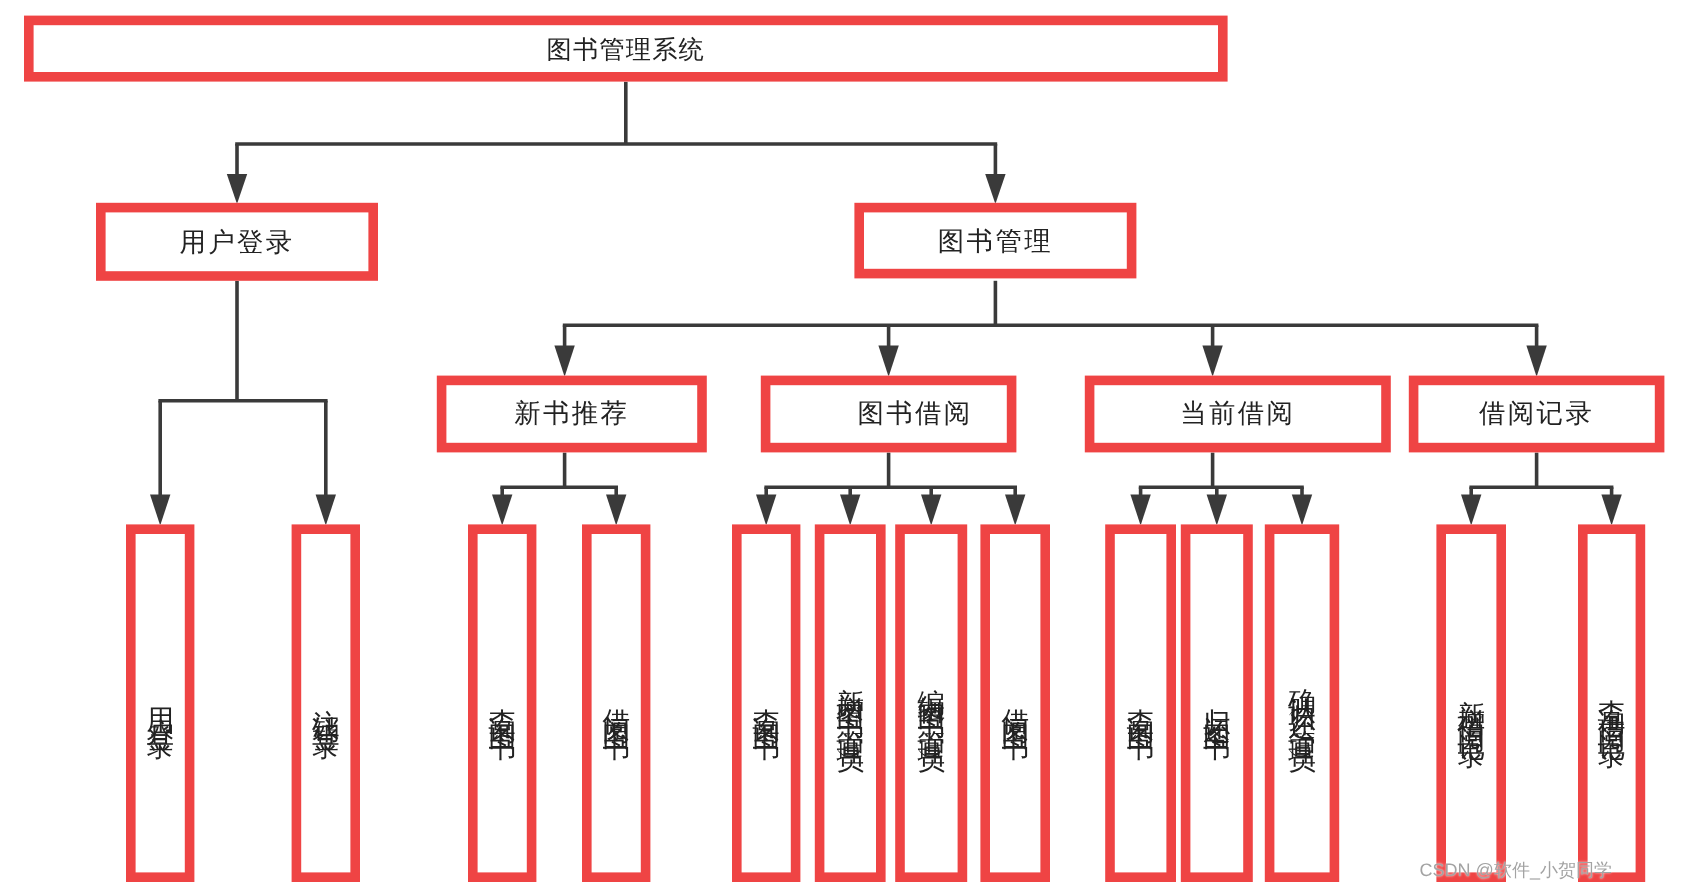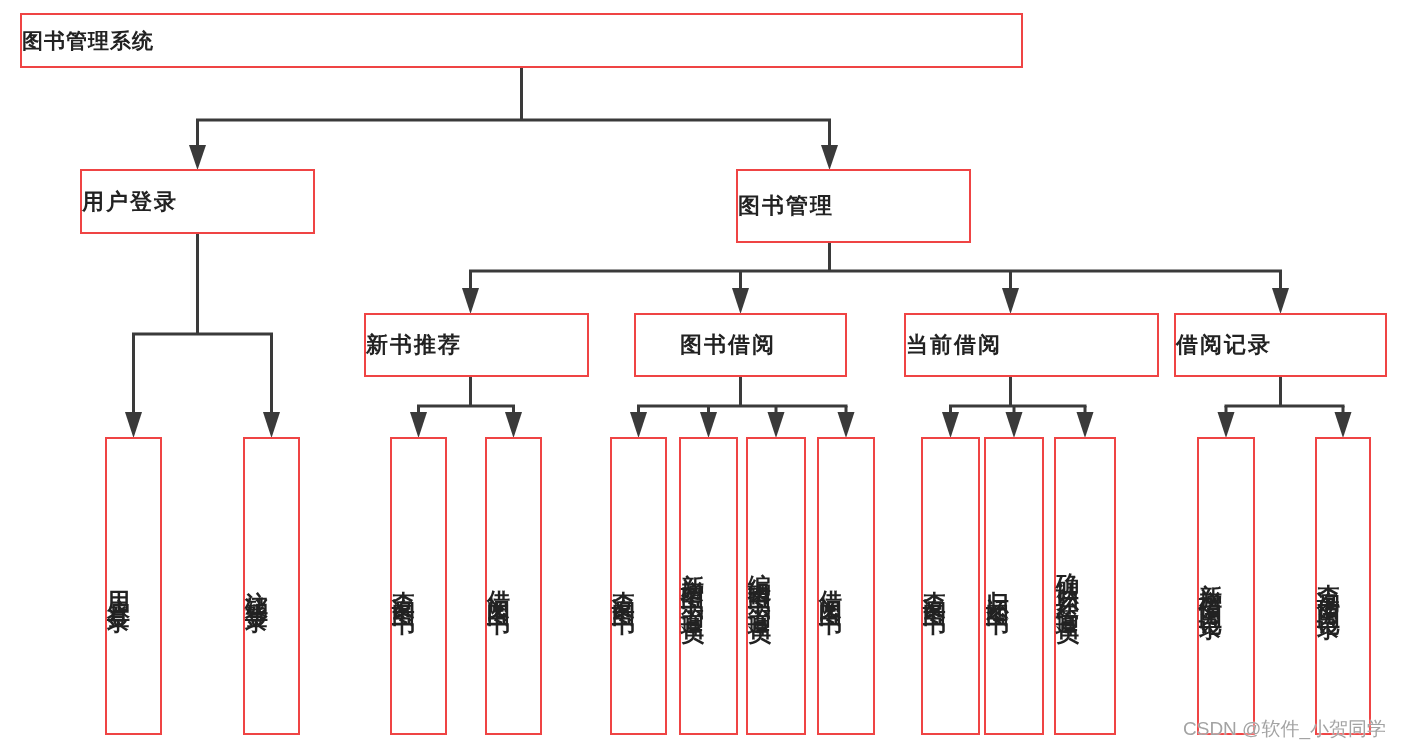--- a/index.html
+++ b/index.html
@@ -26,26 +26,26 @@
     stroke: #3a3a3a;
     stroke-width: 3;
   }
   svg.connectors polygon {
     fill: #3a3a3a;
     stroke: none;
   }
   .box {
     position: absolute;
     box-sizing: border-box;
-    border: 2px solid #ef4444;
+    border: 8px solid #ef4444;
     background: #ffffff;
     display: flex;
     align-items: center;
+    justify-content: center;
     color: #222222;
-    font-weight: bold;
   }
   .h-label {
     font-size: 22px;
     letter-spacing: 2px;
     color: #222222;
     white-space: nowrap;
   }
   .root .h-label {
     font-size: 21px;
     letter-spacing: 1px;
@@ -55,21 +55,21 @@
     text-orientation: mixed;
     font-size: 23px;
     letter-spacing: 7px;
     color: #222222;
     line-height: 1;
   }
   .watermark {
     position: absolute;
     left: 1183px;
     top: 716px;
-    font-size: 19px;
+    font-size: 15px;
     color: #a3a3a3;
     white-space: nowrap;
     text-shadow: 0 0 2px #ffffff;
   }
 </style>
 </head>
 <body>
 
 <div class="canvas">
 
@@ -142,21 +142,21 @@
     </g>
   </svg>
 
   <div class="box root" style="left:20px; top:13px; width:1003px; height:55px;">
     <span class="h-label">图书管理系统</span>
   </div>
 
   <div class="box" style="left:80px; top:169px; width:235px; height:65px;">
     <span class="h-label">用户登录</span>
   </div>
-  <div class="box" style="left:736px; top:169px; width:235px; height:74px;">
+  <div class="box" style="left:712px; top:169px; width:235px; height:63px;">
     <span class="h-label">图书管理</span>
   </div>
 
   <div class="box" style="left:364px; top:313px; width:225px; height:64px;">
     <span class="h-label">新书推荐</span>
   </div>
   <div class="box" style="left:634px; top:313px; width:213px; height:64px;padding-left:44px;">
     <span class="h-label">图书借阅</span>
   </div>
   <div class="box" style="left:904px; top:313px; width:255px; height:64px;">

